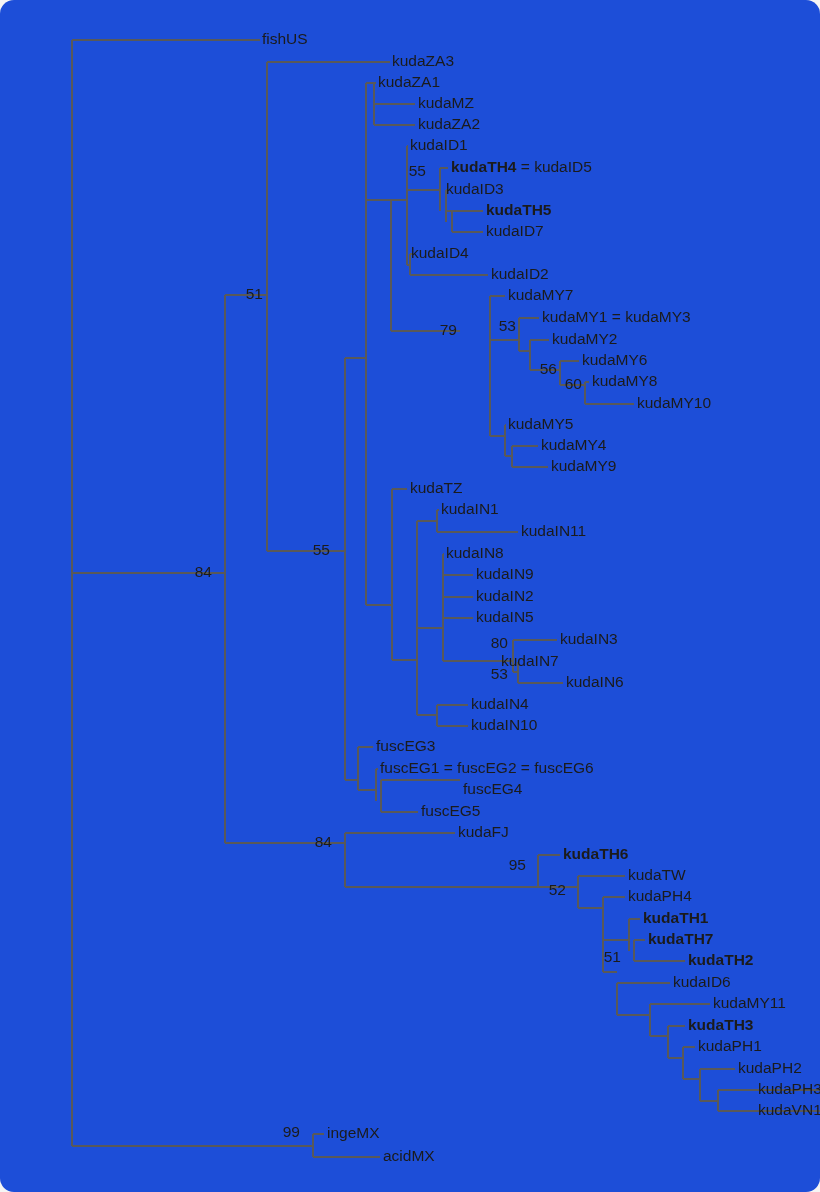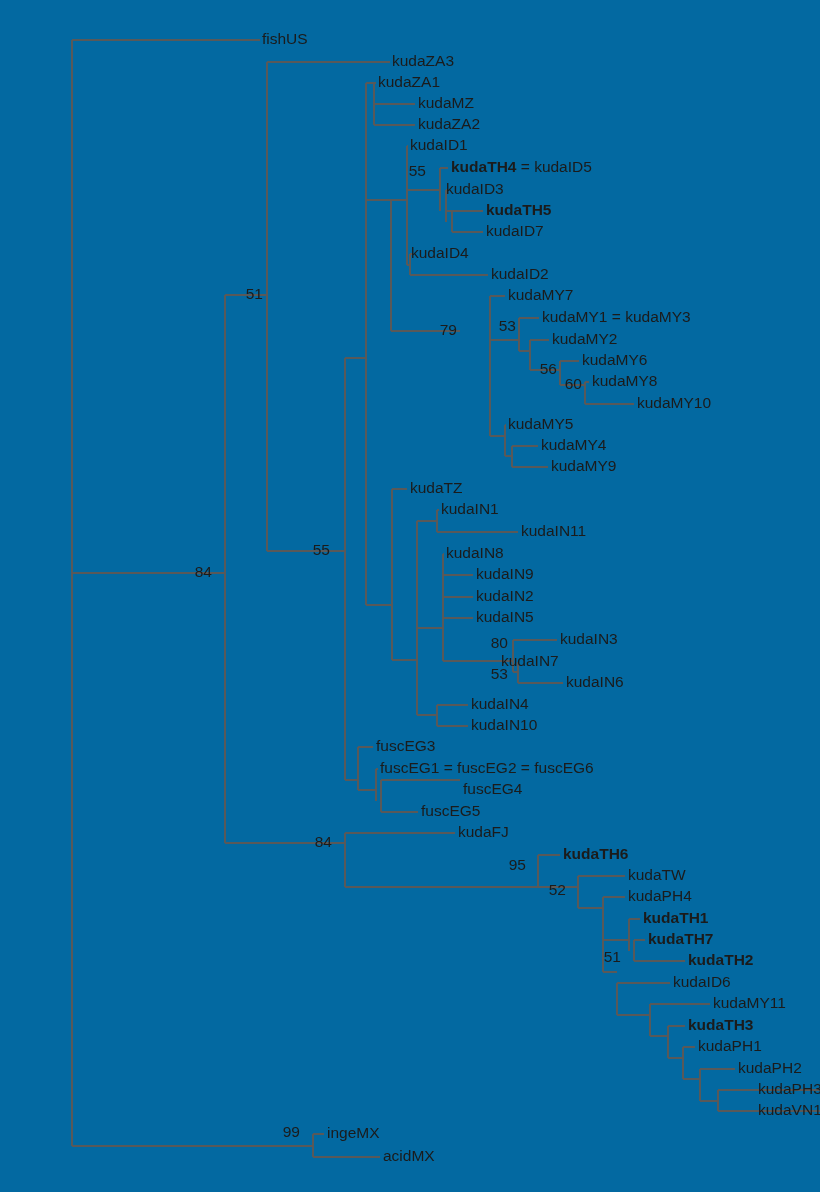--- a/index.html
+++ b/index.html
@@ -4,23 +4,24 @@
 <style>
   html, body {
     margin: 0;
     padding: 0;
     background: #f5f5f4;
   }
   #page {
     position: relative;
     width: 820px;
     height: 1192px;
-    background: #0369a1;
+    background: #1d4ed8;
     overflow: hidden;
     font-family: "Liberation Sans", sans-serif;
+    border-radius: 14px;
   }
   svg#tree-svg {
     position: absolute;
     left: 0;
     top: 0;
     width: 820px;
     height: 1192px;
     display: block;
   }
   .branch {

